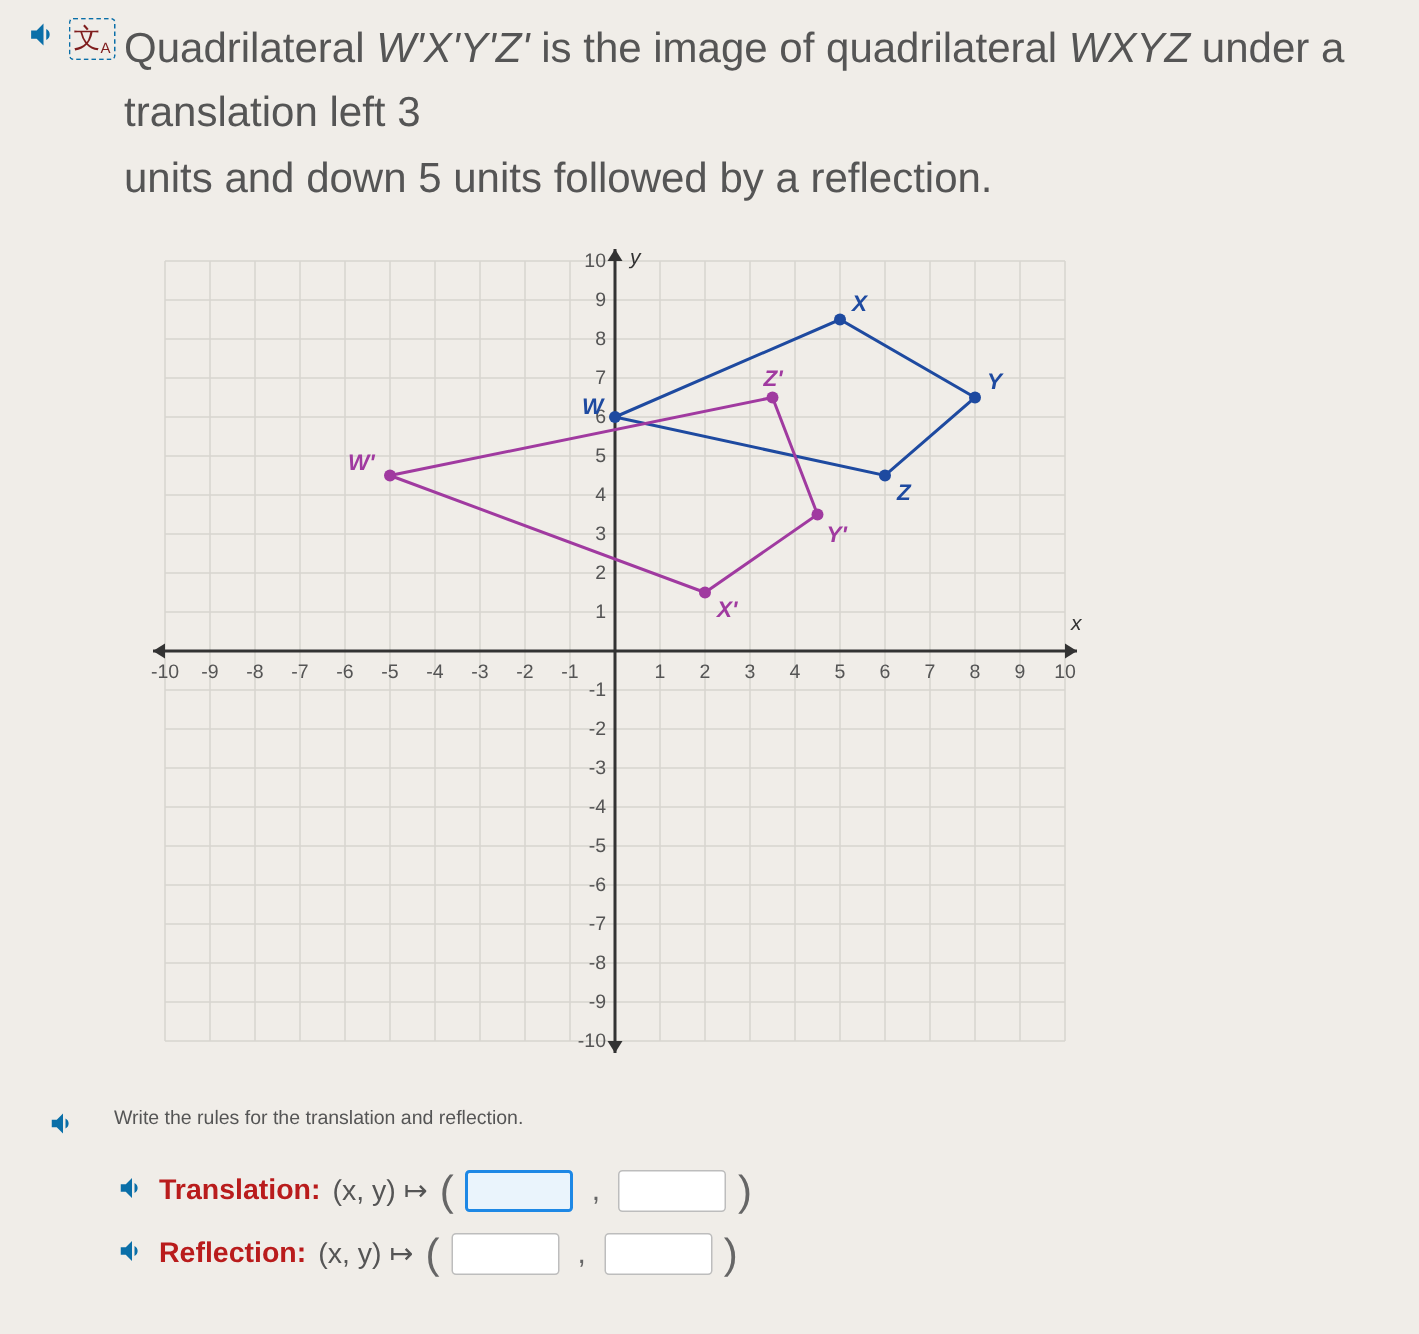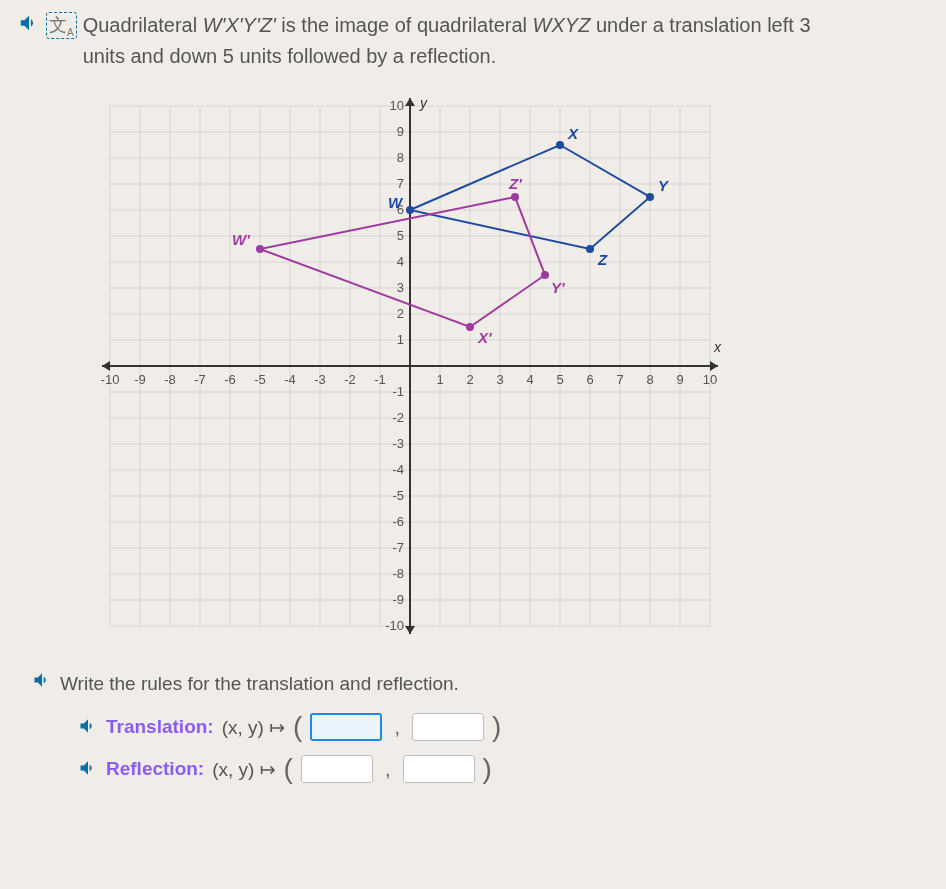--- a/index.html
+++ b/index.html
@@ -7,31 +7,31 @@
     font-family: Arial, Helvetica, sans-serif;
     background: #f0ede8;
     width: 946px;
     height: 889px;
     padding: 10px 18px;
     color: #444;
     position: relative;
   }
   .question-header { display:flex; align-items:flex-start; gap:6px; margin-bottom:6px; }
   .speaker-icon { color:#0a6fa8; flex:0 0 auto; margin-top:2px; cursor:pointer; }
-  .lang-icon { color:#737373; flex:0 0 auto; margin-top:2px; cursor:pointer; font-size:18px; border:1px dashed #0a6fa8; padding:0 2px; border-radius:3px;}
-  .qtext { font-size:20px; line-height:1.55; color:#555; }
+  .lang-icon { color:#7f1d1d; flex:0 0 auto; margin-top:2px; cursor:pointer; font-size:18px; border:1px dashed #0a6fa8; padding:0 2px; border-radius:3px;}
+  .qtext { font-size:28px; line-height:1.55; color:#555; }
   .qtext i { font-style: italic; }
   .chart-wrap { margin: 14px 0 18px 72px; }
-  .prompt-row { display:flex; align-items:flex-end; gap:8px; margin: 12px 0 18px 14px; font-size:19px; color:#555; }
+  .prompt-row { display:flex; align-items:flex-start; gap:24px; margin: 12px 0 18px 14px; font-size:13px; color:#555; }
   .rule-row { display:flex; align-items:center; gap:8px; margin: 14px 0 14px 60px; font-size:19px; color:#555; }
   .paren { font-size:28px; color:#666; line-height:1; }
   .blank { display:inline-block; width:72px; height:28px; border:1px solid #bdbdbd; background:#fff; border-radius:3px; vertical-align:middle; }
   .blank.active { border:2px solid #1e88e5; background:#eaf4fc; }
   .comma { font-size:20px; color:#666; padding:0 4px;}
-  b { font-weight: bold; color:#8b5cf6; }
+  b { font-weight: bold; color:#b91c1c; }
   svg text { font-family: Arial, Helvetica, sans-serif; }
 </style>
 </head>
 <body>
 
 <div class="question-header">
   <span class="speaker-icon">
     <svg width="22" height="22" viewBox="0 0 24 24">
         <path fill="currentColor" d="M3 9v6h4l5 5V4L7 9H3zm13.5 3a4.5 4.5 0 0 0-2.5-4v8a4.5 4.5 0 0 0 2.5-4z"></path>
       </svg>

